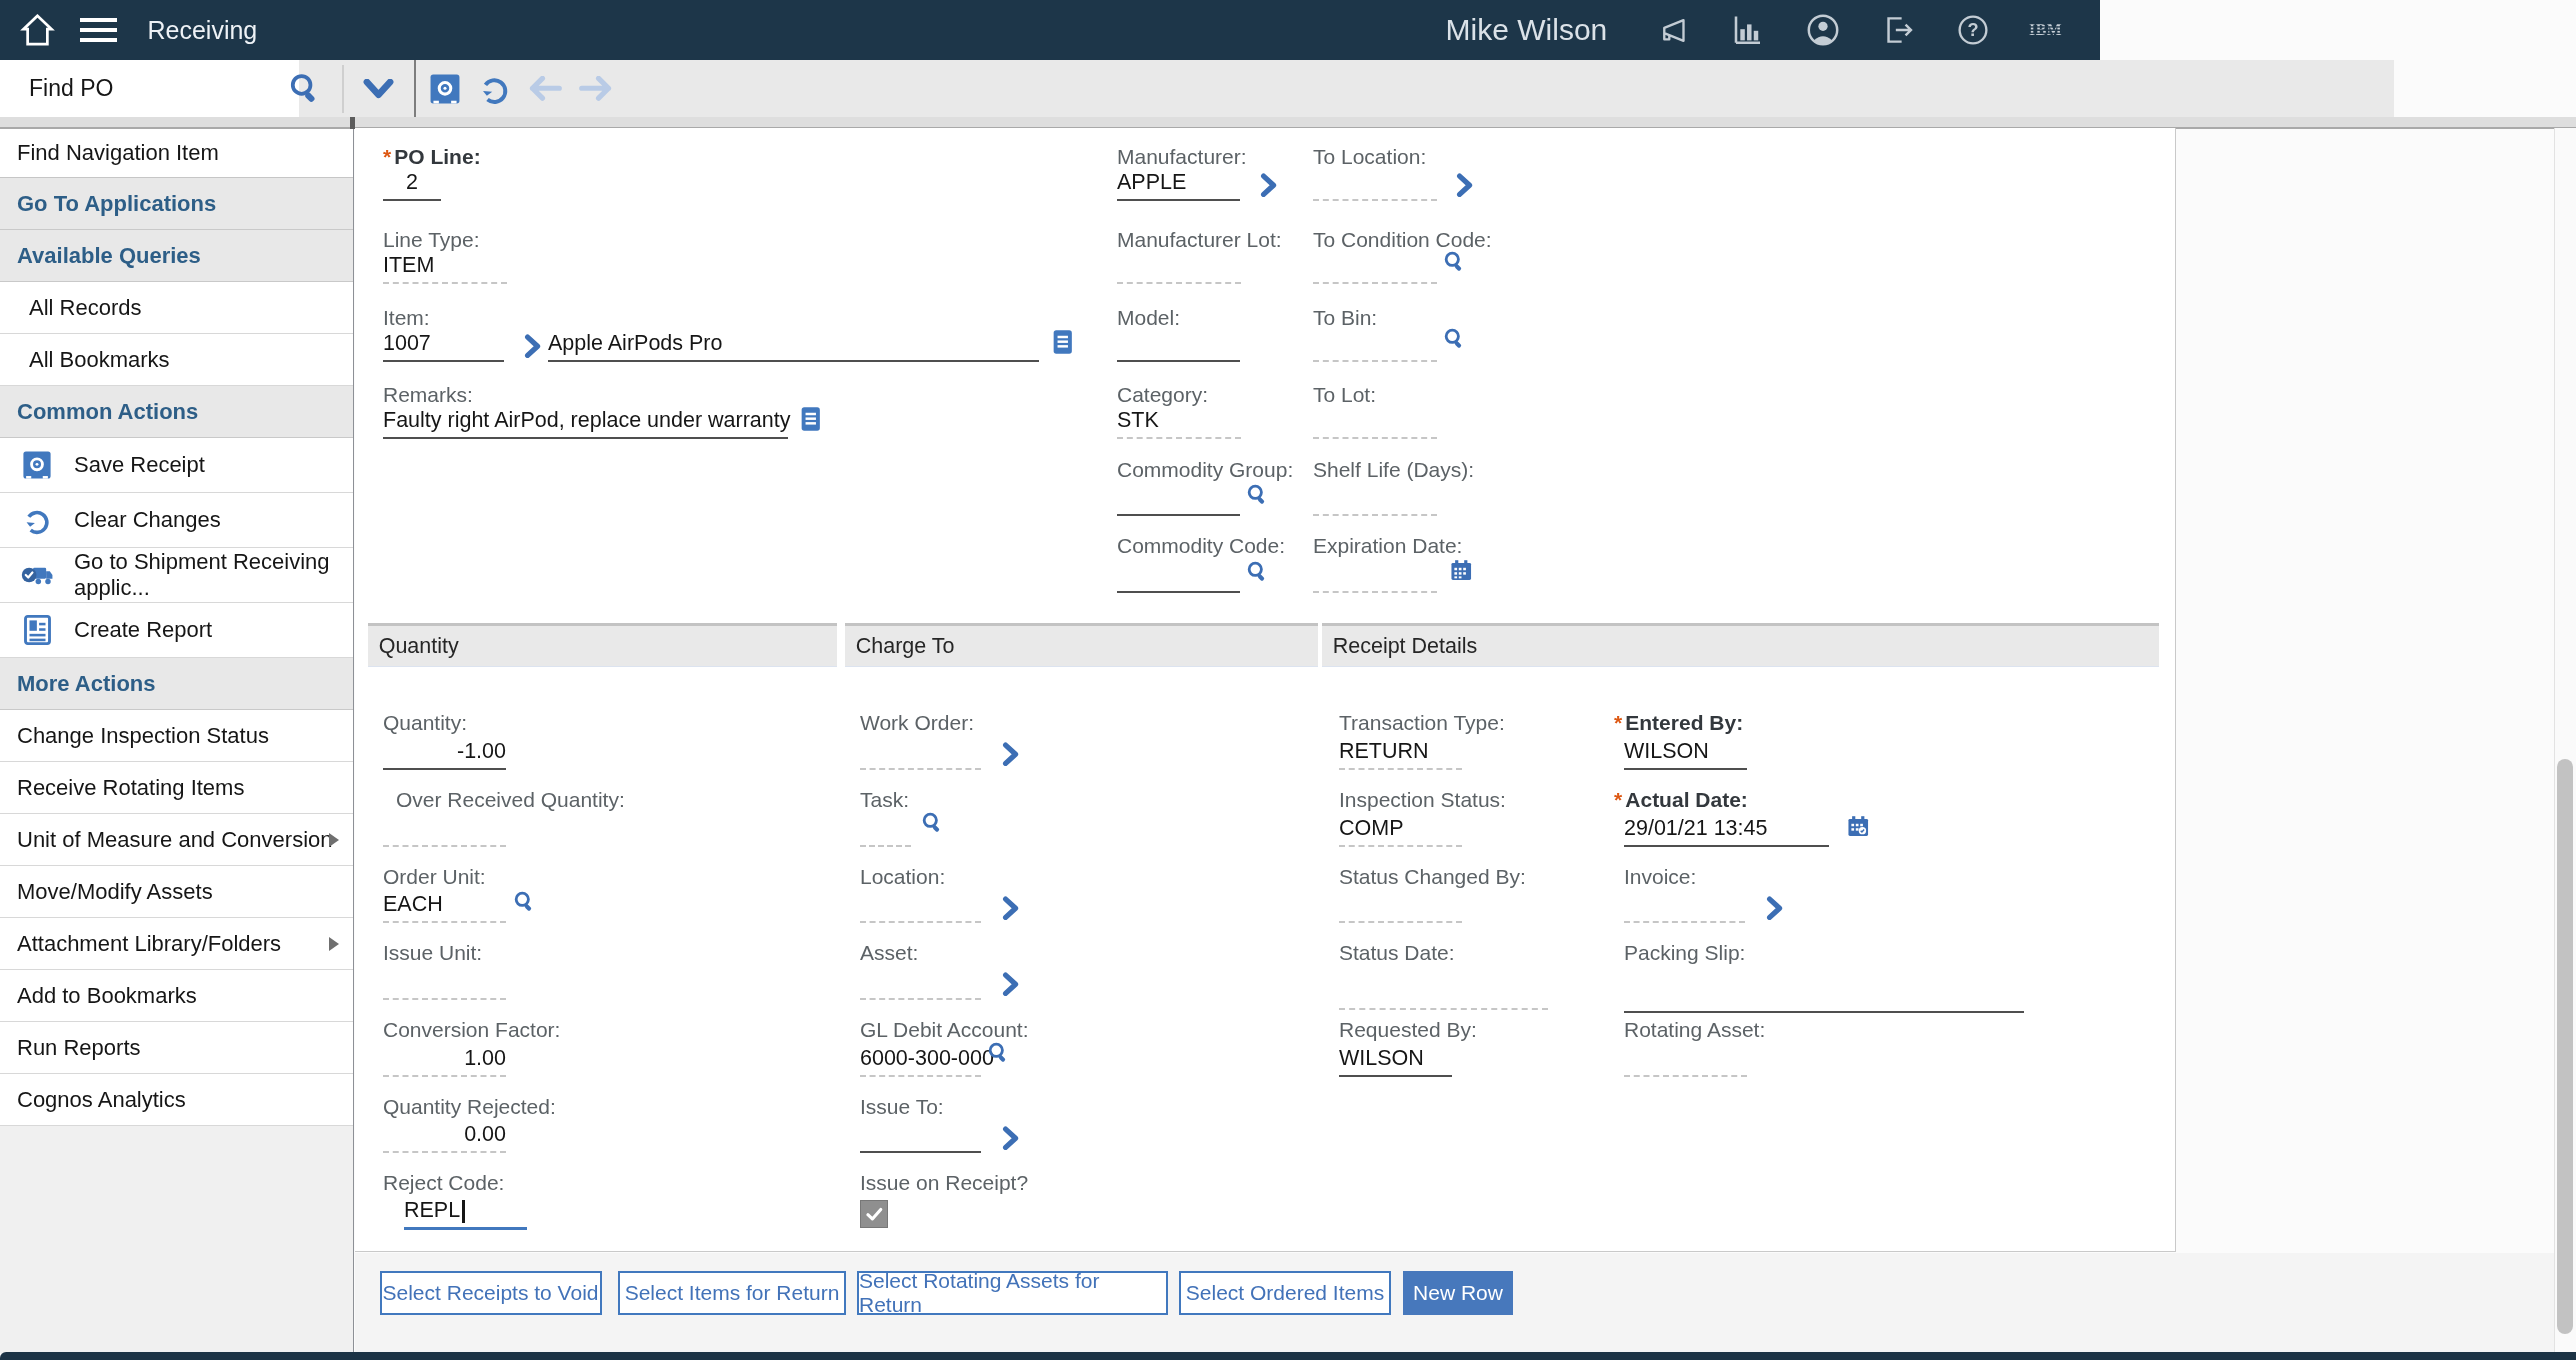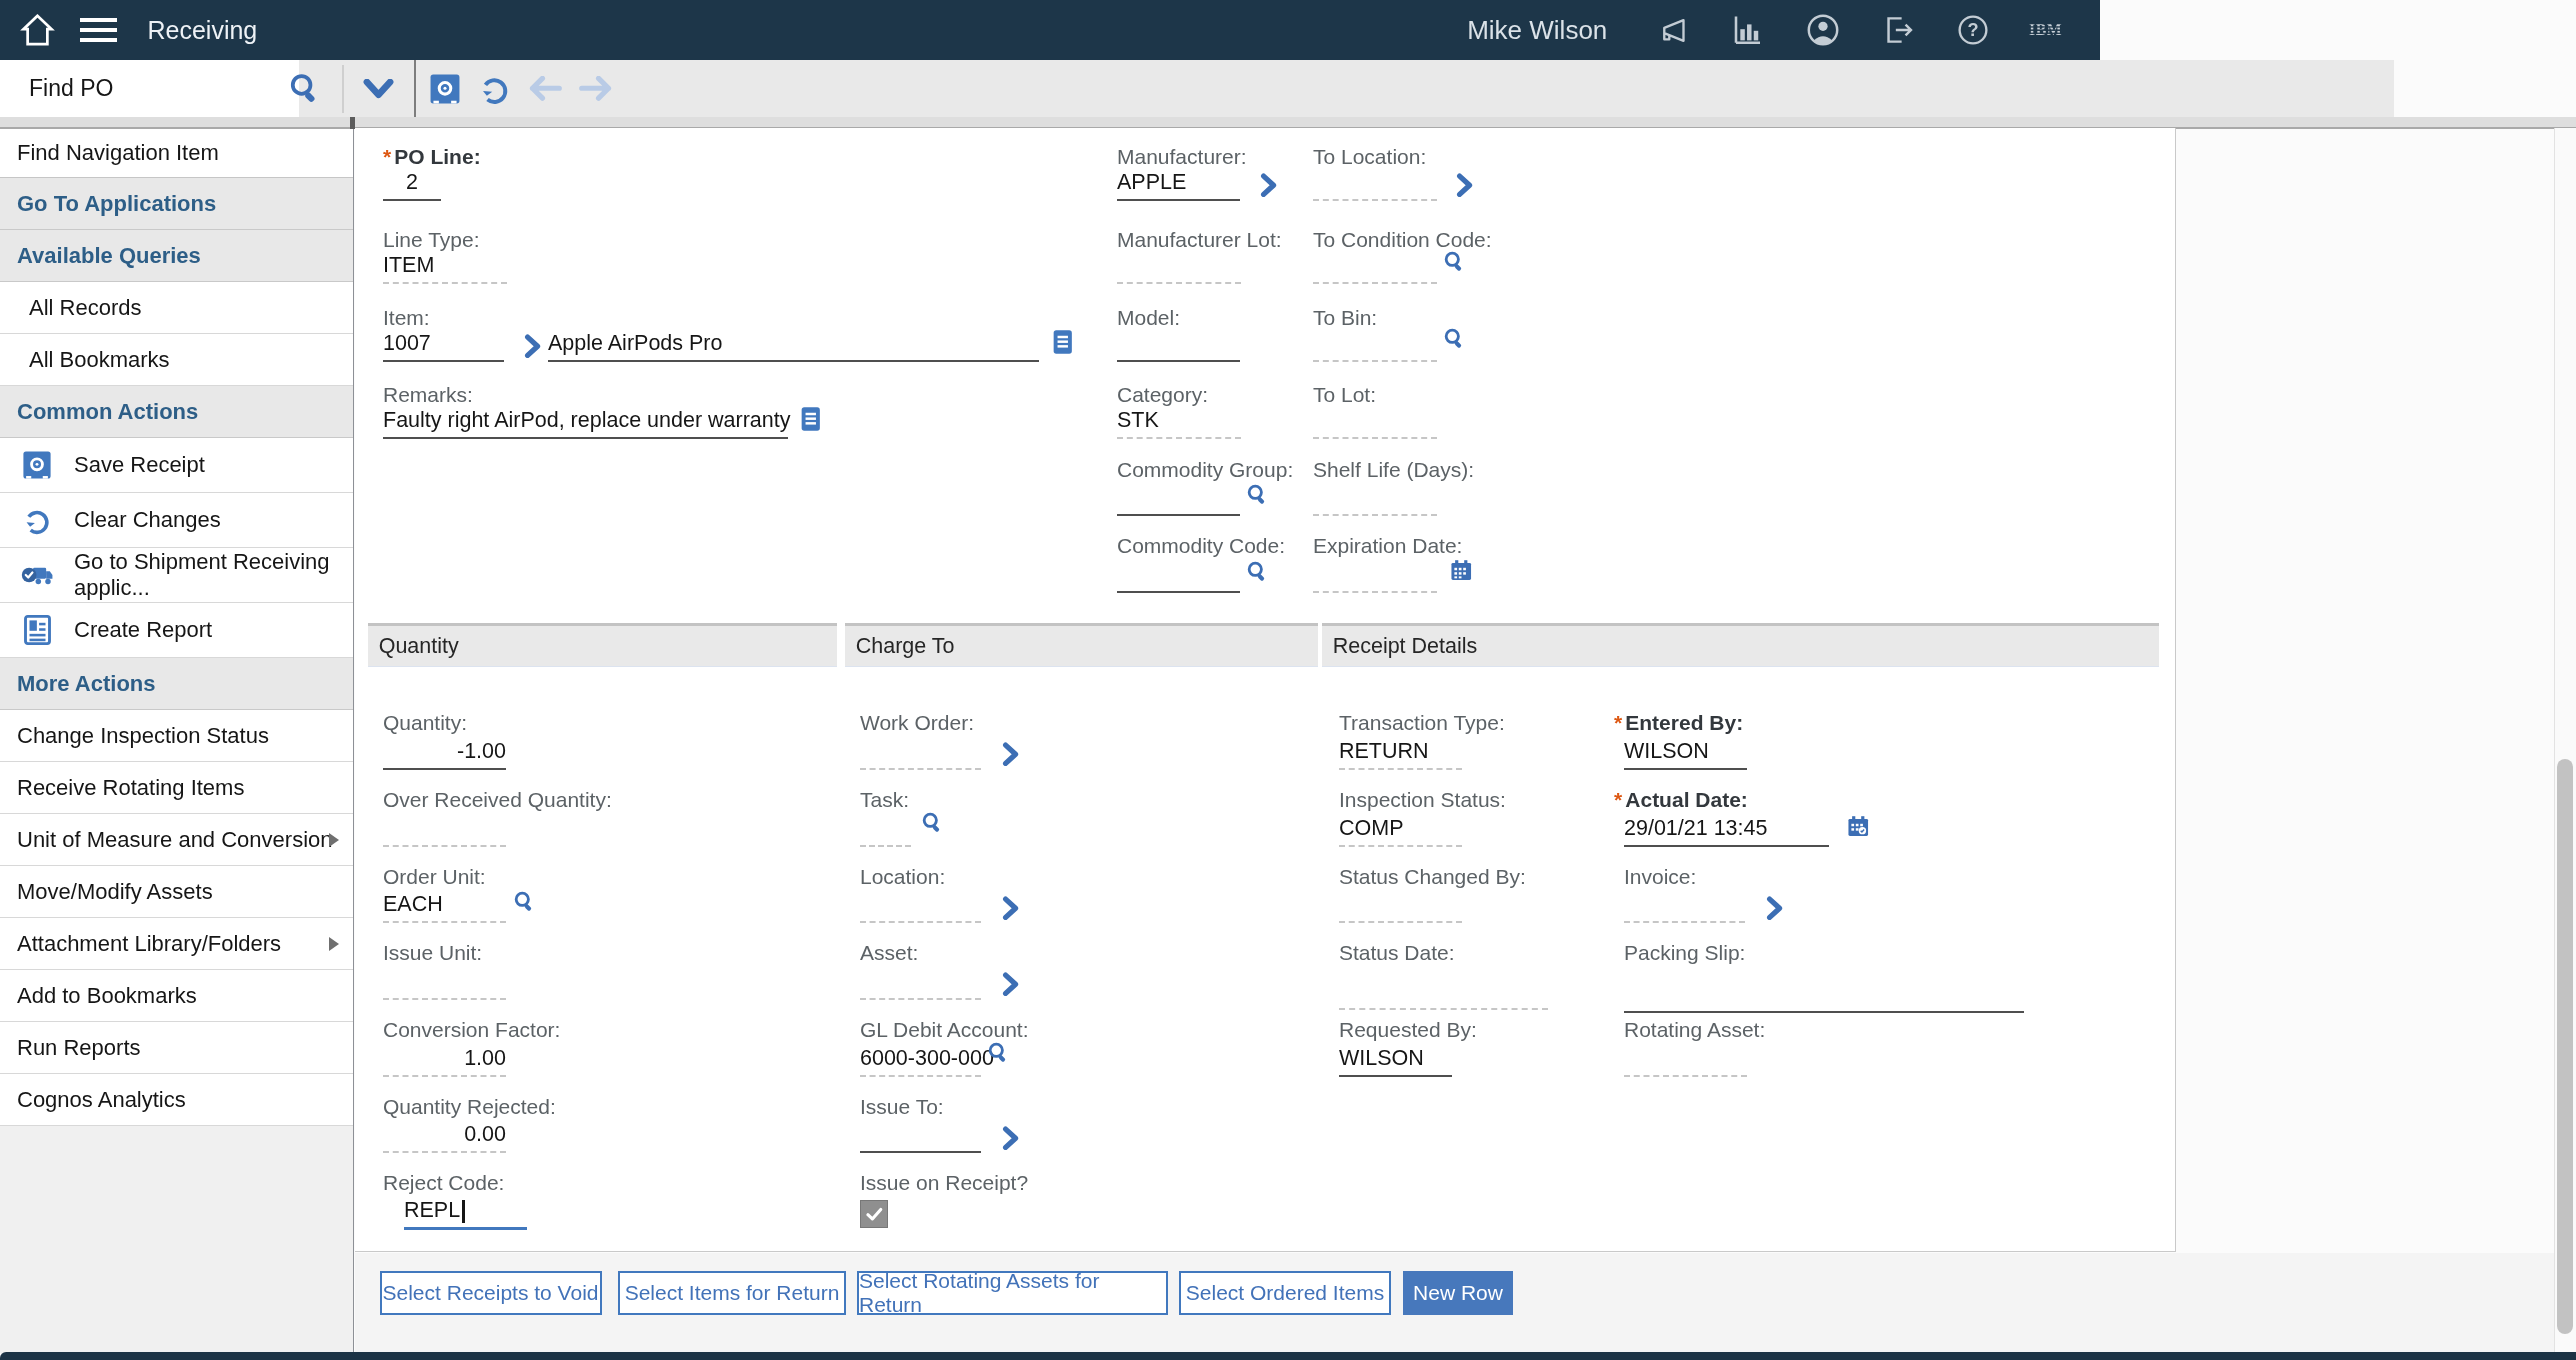--- a/index.html
+++ b/index.html
@@ -7,21 +7,21 @@
         font-family:"Liberation Sans","DejaVu Sans",sans-serif;background:#fbfbfb;}
   
   #hdr{position:absolute;left:0;top:0;width:2100px;height:60px;background:#1d3649;
        display:flex;align-items:center;}
   #hdr .title{color:#eef2f6;font-size:25px;margin-left:29px;}
   .hicon{display:flex;align-items:center;justify-content:center;width:40px;height:40px;}
   #home-btn{margin-left:17px;}
   #menu-btn{margin-left:21.5px;display:flex;flex-direction:column;justify-content:center;gap:5.4px;}
   #menu-btn i{display:block;width:37px;height:4.6px;background:#fff;}
   #hdr-right{position:absolute;right:32px;top:0;height:60px;display:flex;align-items:center;gap:35px;}
-  #hdr-right .uname{color:#dbe2e8;font-size:26px;margin-right:10.7px;}
+  #hdr-right .uname{color:#dbe2e8;font-size:30px;margin-right:10.7px;}
   
   #tbar{position:absolute;left:0;top:60px;width:2394px;height:57px;background:#e9e9e9;}
   #findpo{position:absolute;left:0;top:0;width:270px;height:57px;background:#fff;border:0;
           padding:0 0 0 29px;font-size:23px;color:#161616;outline:none;
           font-family:"Liberation Sans",sans-serif;}
   .tbtn{position:absolute;top:0;height:57px;width:67px;display:flex;align-items:center;justify-content:center;}
   .tsep{position:absolute;top:4.6px;height:48px;width:1.5px;background:#cfcfcf;}
   .tsep.dark{top:0;height:57px;background:#7d7d7d;}
   
   #strip{position:absolute;left:0;top:117px;width:2576px;height:10px;background:#dedede;
@@ -386,21 +386,21 @@
           </g>
         </svg>
     </span>
 
     <div class="secbar" style="left:13px;top:495px;width:458px">Quantity</div>
     <div class="secbar" style="left:490px;top:495px;width:462px">Charge To</div>
     <div class="secbar" style="left:967px;top:495px;width:826px">Receipt Details</div>
 
     <div class="lbl" style="left:28px;top:583px">Quantity:</div>
     <div class="val u-solid right" style="left:28px;top:611px;width:123px">-1.00</div>
-    <div class="lbl" style="left:28px;top:660px">Over Received Quantity:</div>
+    <div class="lbl" style="left:41px;top:660px">Over Received Quantity:</div>
     <div class="val u-dash" style="left:28px;top:688px;width:123px"></div>
     <div class="lbl" style="left:28px;top:737px">Order Unit:</div>
     <div class="val u-dash" style="left:28px;top:764px;width:123px">EACH</div>
     <span class="ficon" style="left:156px;top:761px">
       <svg width="24.5" height="24.5" viewBox="0 0 20 20">
           <circle cx="8.4" cy="7.6" r="5" fill="none" stroke="#3c6eb4" stroke-width="2.3"></circle>
           <rect x="12.3" y="11.2" width="5.6" height="3.4" rx="1.5" transform="rotate(45 12.3 11.2)" fill="#3c6eb4"></rect>
         </svg>
     </span>
     <div class="lbl" style="left:28px;top:813px">Issue Unit:</div>

